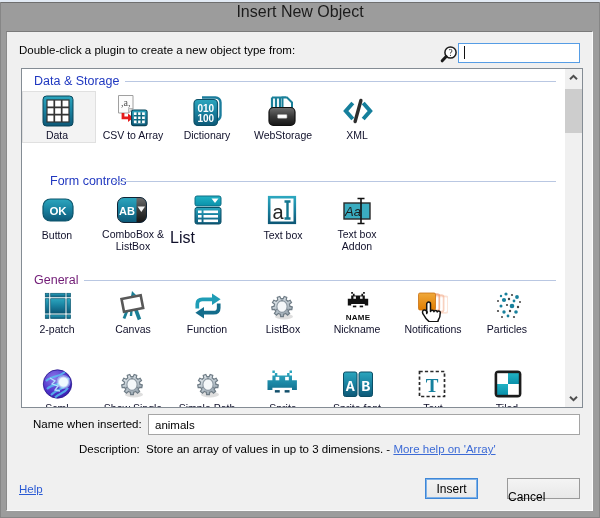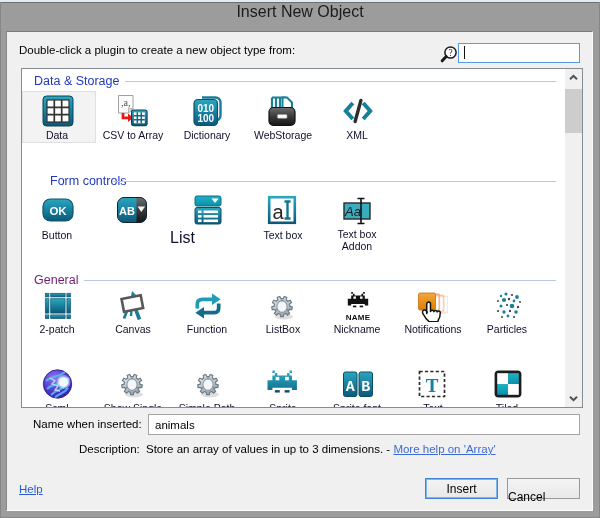--- a/index.html
+++ b/index.html
@@ -113,20 +113,21 @@
         <clipPath id="cbc">
           <rect x="1.5" y="3.5" width="29" height="25" rx="6.5"></rect>
         </clipPath>
       </defs>
       <rect x="1.5" y="3.5" width="29" height="25" rx="6.5" fill="url(#tg)"></rect>
       <rect x="20.5" y="3.5" width="10" height="25" fill="url(#dg)" clip-path="url(#cbc)"></rect>
       <rect x="1.5" y="3.5" width="29" height="25" rx="6.5" fill="none" stroke="#123" stroke-width="1"></rect>
       <text x="11" y="20.5" font-family="Liberation Sans,sans-serif" font-weight="bold" font-size="11" fill="#fff" text-anchor="middle">AB</text>
       <path d="M21.6,12.5 h7.4 l-3.7,5.5 z" fill="#f2f2f2"></path>
     </svg>
+    <div class="abs" style="left:74px;top:160px;width:74px;text-align:center;font-size:10.5px;line-height:11.5px;color:#10102a">ComboBox &amp;<br>ListBox</div>
     <svg style="position:absolute;left:170px;top:125px" width="32" height="32" viewBox="0 0 32 32">
       <rect x="3" y="2" width="26" height="10" rx="2" fill="url(#tg2)" stroke="#0c6c84" stroke-width="1"></rect>
       <path d="M19.5,4.5 h7 l-3.5,4.5 z" fill="#fff"></path>
       <rect x="3" y="13.5" width="26" height="16.5" rx="2" fill="url(#tg)" stroke="#0a4f66" stroke-width="1"></rect>
       <rect x="6" y="16.5" width="3.6" height="2.6" fill="#fff"></rect>
       <rect x="11.5" y="16.5" width="14.5" height="2.6" fill="#fff"></rect>
       <rect x="6" y="21" width="3.6" height="2.6" fill="#fff"></rect>
       <rect x="11.5" y="21" width="14.5" height="2.6" fill="#fff"></rect>
       <rect x="6" y="25.5" width="3.6" height="2.6" fill="#fff"></rect>
       <rect x="11.5" y="25.5" width="14.5" height="2.6" fill="#fff"></rect>
@@ -292,13 +293,13 @@
   </svg>
 <svg style="position:absolute;left:565px;top:390px" width="17" height="17" viewBox="0 0 17 17">
     <path d="M5,6.8 L8.5,10.2 L12,6.8" fill="none" stroke="#4f4f4f" stroke-width="2"></path>
   </svg>
 <div class="abs" style="left:565px;top:89px;width:17px;height:44px;background:#cdcdcd"></div>
 <div class="abs" style="left:33px;top:418px;font-size:11.5px;color:#000">Name when inserted:</div>
 <div class="abs" style="left:148px;top:414px;width:432px;height:21px;background:#fff;border:1px solid #a5a5a5;font-size:11.5px;color:#000;padding:3.5px 0 0 6px">animals</div>
 <div class="abs" style="left:79px;top:443px;font-size:11.5px;color:#000">Description:</div>
 <div class="abs" style="left:146px;top:443px;font-size:11.5px;color:#000">Store an array of values in up to 3 dimensions. - <span style="color:#3d6bd6;text-decoration:underline">More help on 'Array'</span></div>
 <div class="abs" style="left:19px;top:483px;font-size:11.5px;color:#2a5ad4;text-decoration:underline">Help</div>
-<div class="abs" style="left:425px;top:478px;width:73px;height:21px;border:1px solid #3e87d8;box-shadow:inset 0 0 0 1px #7fb2e8;background:linear-gradient(#f4f4f4,#e8e8e8);font-size:12px;color:#000;text-align:center;padding-top:3px">Insert</div>
+<div class="abs" style="left:425px;top:478px;width:53px;height:21px;border:1px solid #3e87d8;box-shadow:inset 0 0 0 1px #7fb2e8;background:linear-gradient(#f4f4f4,#e8e8e8);font-size:12px;color:#000;text-align:center;padding-top:3px">Insert</div>
 <div class="abs" style="left:507px;top:478px;width:73px;height:21px;border:1px solid #9a9a9a;background:linear-gradient(#f4f4f4,#e8e8e8);font-size:12px;color:#000;text-align:left;padding-top:11px">Cancel</div>
 </body></html>

